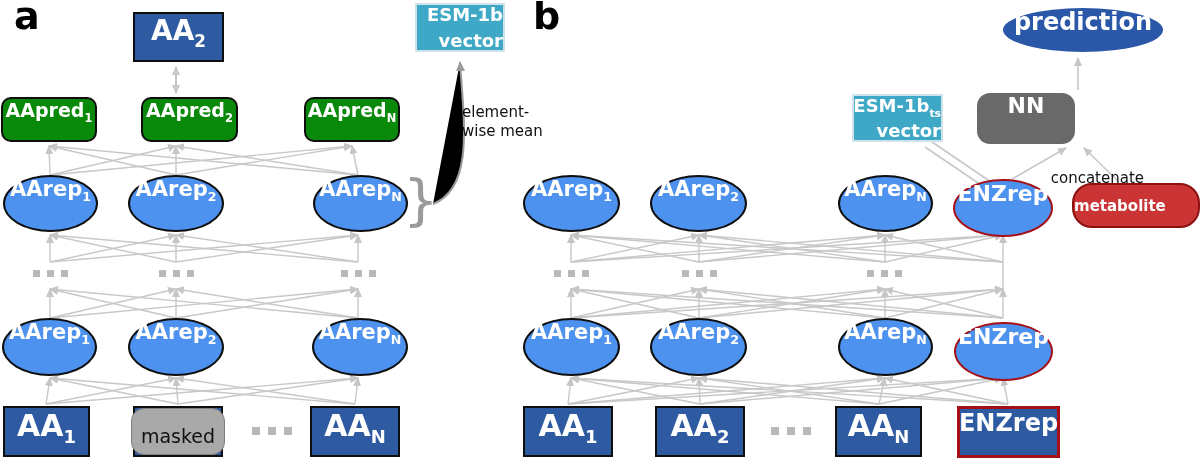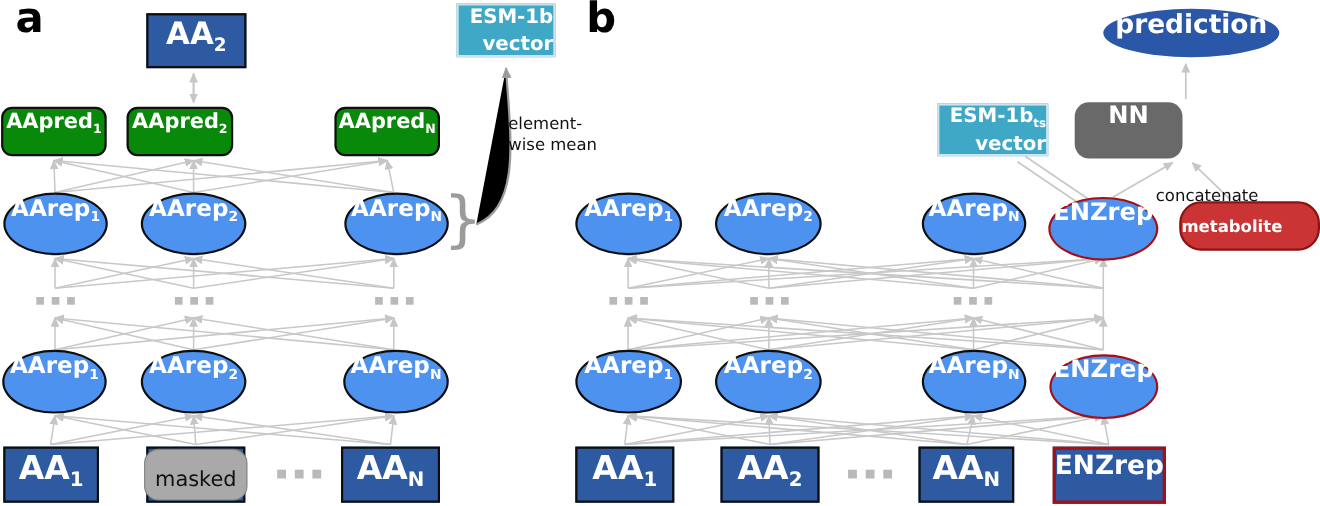--- a/index.html
+++ b/index.html
@@ -153,21 +153,21 @@
     </div>
 
     <div class="node cyan" style="left:415px;top:3px;width:90px;height:49px;font-size:18px">
       <span class="lb"><span>ESM-1b</span><sub></sub></span>
       <span class="lb">vector</span>
     </div>
 
     <div class="node pred" style="left:1px;top:97px;width:96px;height:45px;font-size:19px">
       <span class="lb"><span>AApred</span><sub>1</sub></span>
     </div>
-    <div class="node pred" style="left:115px;top:97px;width:97px;height:45px;font-size:19px">
+    <div class="node pred" style="left:141px;top:97px;width:97px;height:45px;font-size:19px">
       <span class="lb"><span>AApred</span><sub>2</sub></span>
     </div>
     <div class="node pred" style="left:304px;top:97px;width:96px;height:45px;font-size:19px">
       <span class="lb"><span>AApred</span><sub>N</sub></span>
     </div>
 
     <div class="note" style="left:462px;top:103px">
       <span style="display:block">element-</span>
       <span style="display:block">wise mean</span>
     </div>
@@ -231,21 +231,21 @@
     <div class="node oval-plain" style="left:1003px;top:8px;width:160px;height:44px;font-size:24px">
       <span class="lb">prediction</span>
     </div>
 
     <div class="node nn" style="left:977px;top:93px;width:98px;height:51px;font-size:22px">
       <span class="lb">NN</span>
     </div>
 
     <div class="note" style="left:1012px;top:169px;width:132px;text-align:right">concatenate</div>
 
-    <div class="node cyan" style="left:852px;top:94px;width:101px;height:48px;font-size:18px">
+    <div class="node cyan" style="left:852px;top:94px;width:91px;height:48px;font-size:18px">
       <span class="lb"><span>ESM-1b</span><sub>ts</sub></span>
       <span class="lb">vector</span>
     </div>
 
     <div class="node metab" style="left:1072px;top:183px;width:128px;height:45px;font-size:15px">
       <span>metabolite</span>
     </div>
 
     <div class="node ellipse" style="left:523px;top:175px;width:97px;height:57px;font-size:21px">
       <span class="lb"><span>AArep</span><sub>1</sub></span>

